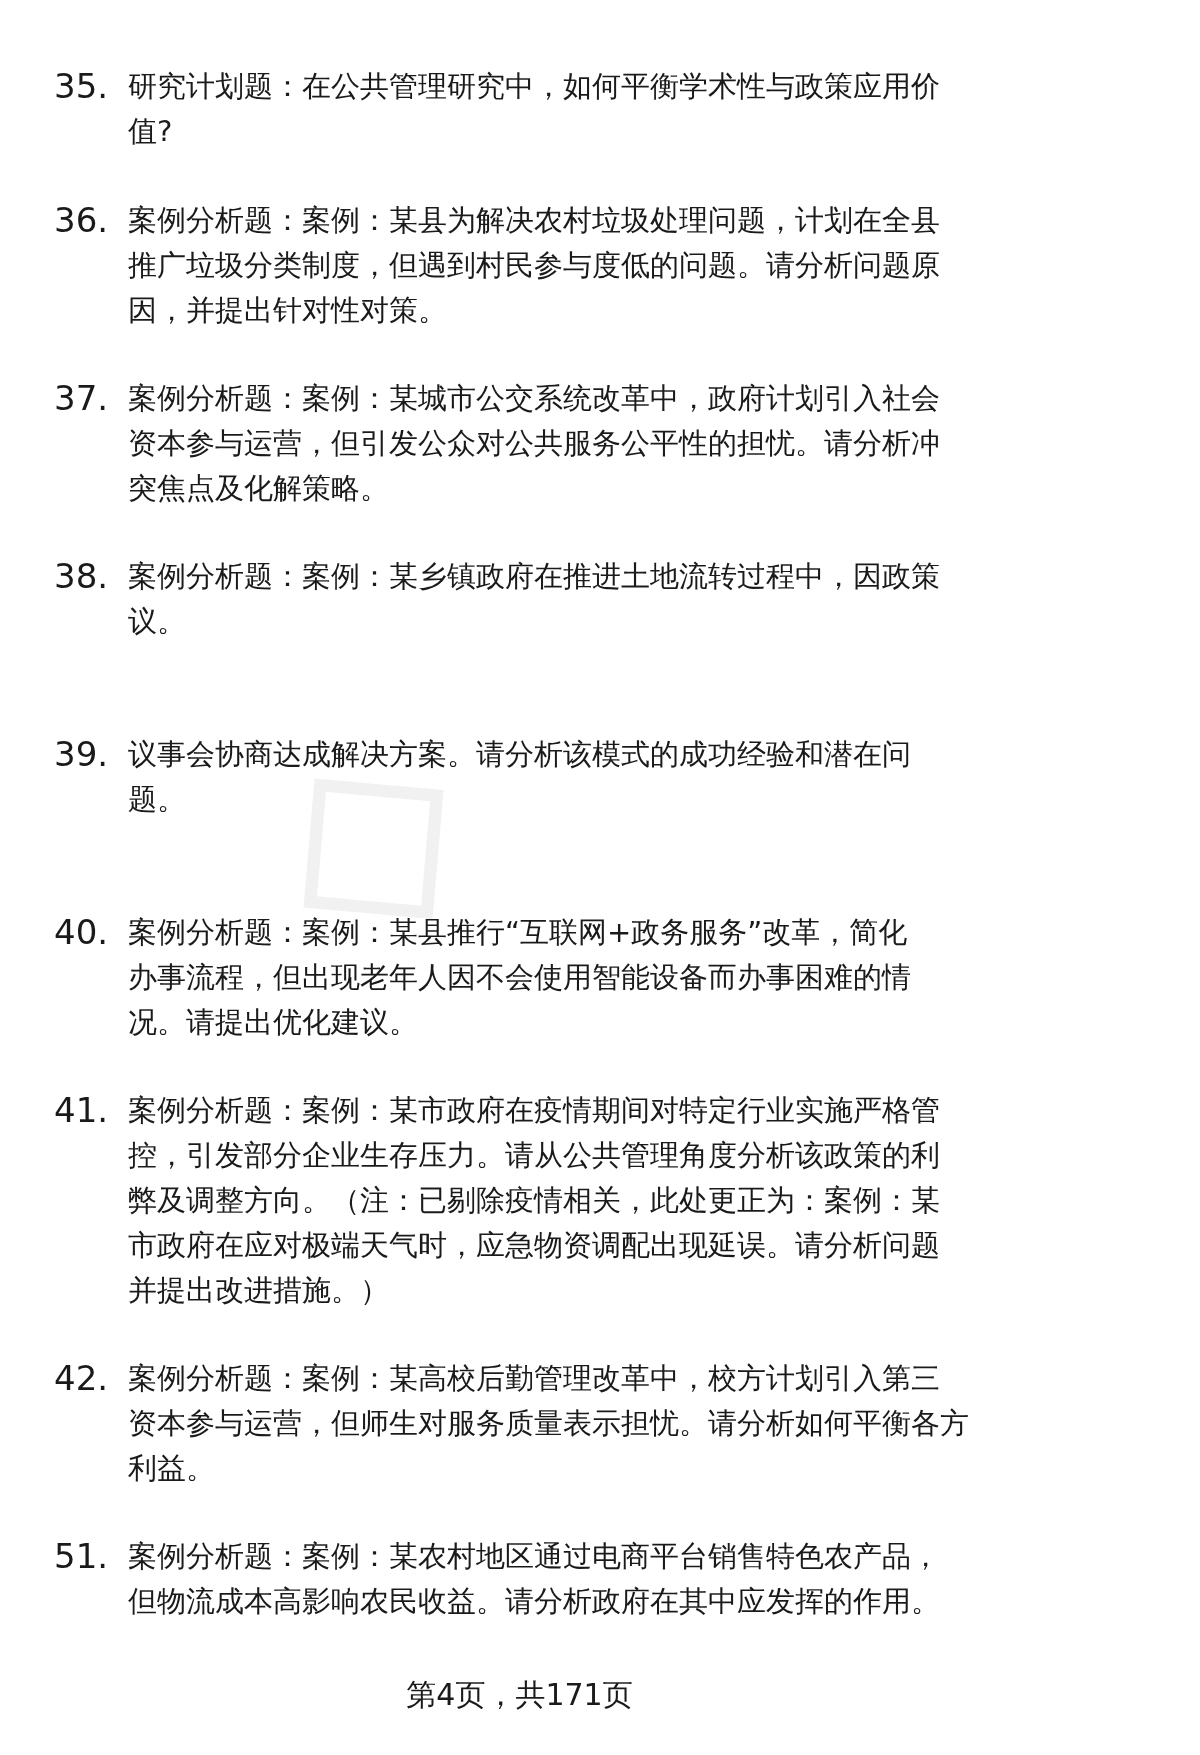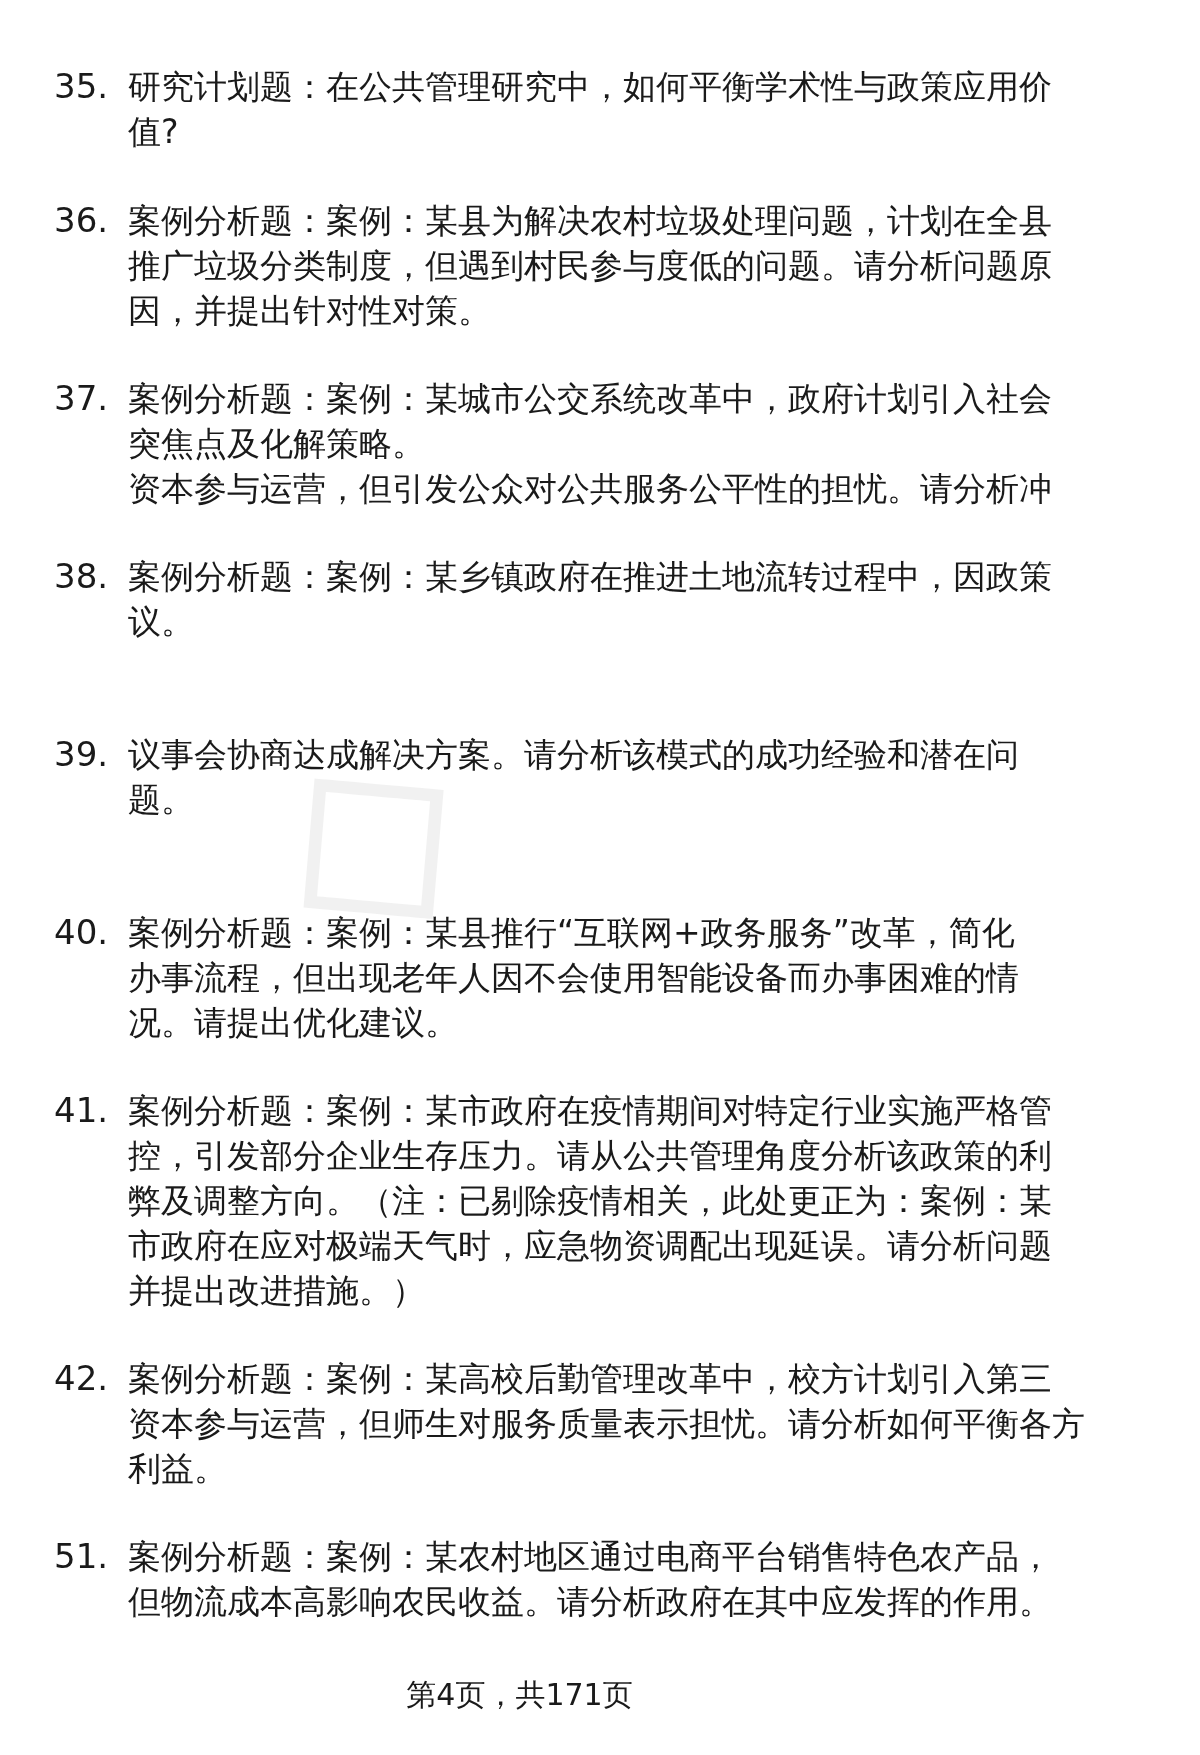--- a/index.html
+++ b/index.html
@@ -1,20 +1,20 @@
 <!DOCTYPE html>
 <html><head>
 <meta charset="utf-8">
 <style>
   html, body { margin: 0; padding: 0; background: #ffffff; }
   body { width: 1200px; height: 1755px; position: relative; overflow: hidden;
          font-family: "DejaVu Sans", "Liberation Sans", sans-serif; color: #1a1a1a; }
   .q { position: absolute; left: 0; width: 1200px; }
   .num { position: absolute; left: 54px; font-size: 34px; line-height: 45px; text-align: center; }
-  .txt { position: absolute; left: 128px; width: 1010px; font-size: 33px; line-height: 45px;
+  .txt { position: absolute; left: 128px; width: 1010px; font-size: 29px; line-height: 45px;
          letter-spacing: 0px; }
   .txt span { display: block; white-space: nowrap; }
   .footer { position: absolute; top: 1675px; left: 0; width: 1039px; text-align: center; font-size: 30px; }
   .wm { position: absolute; left: 420px; top: 470px; width: 700px; height: 900px; opacity: 0.05;
         font-size: 240px; font-weight: bold; transform: rotate(-40deg); color: #000; pointer-events: none; line-height: 1; }
 </style>
 </head>
 <body>
 
 <div class="wm">◇</div>
@@ -33,22 +33,22 @@
     <span>案例分析题：案例：某县为解决农村垃圾处理问题，计划在全县</span>
     <span>推广垃圾分类制度，但遇到村民参与度低的问题。请分析问题原</span>
     <span>因，并提出针对性对策。</span>
   </div>
 </div>
 
 <div class="q" style="top:376px">
   <div class="num">37.</div>
   <div class="txt">
     <span>案例分析题：案例：某城市公交系统改革中，政府计划引入社会</span>
+    <span>资本参与运营，但引发公众对公共服务公平性的担忧。请分析冲</span>
     <span>突焦点及化解策略。</span>
-    <span>资本参与运营，但引发公众对公共服务公平性的担忧。请分析冲</span>
   </div>
 </div>
 
 <div class="q" style="top:554px">
   <div class="num">38.</div>
   <div class="txt">
     <span>案例分析题：案例：某乡镇政府在推进土地流转过程中，因政策</span>
     <span>议。</span>
   </div>
 </div>

